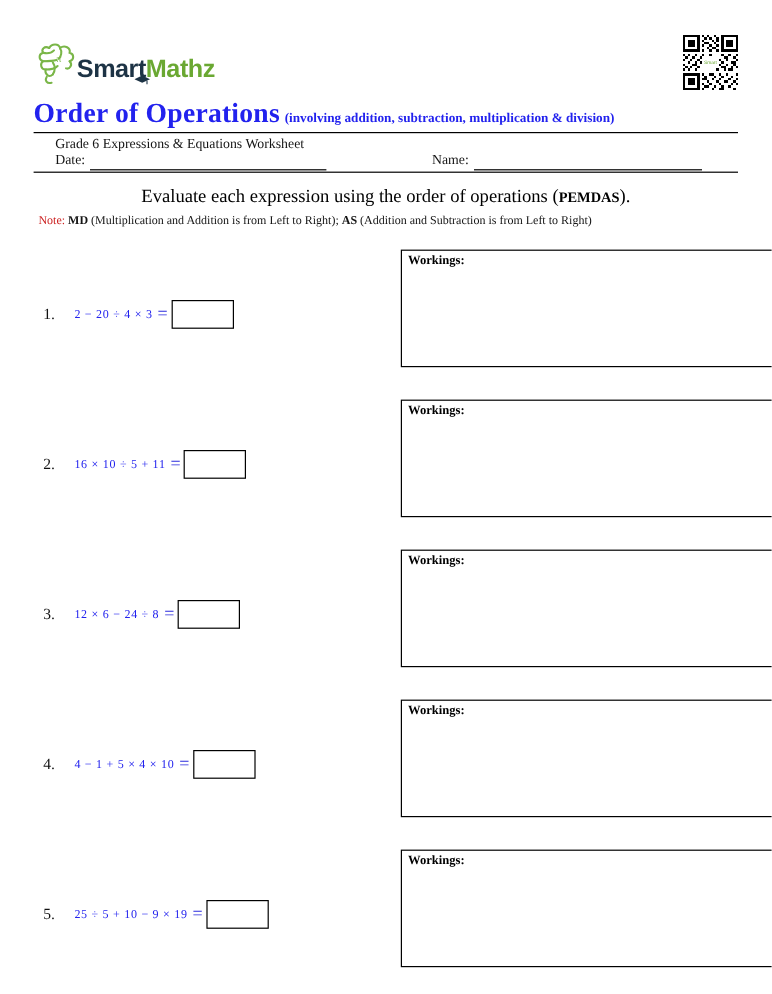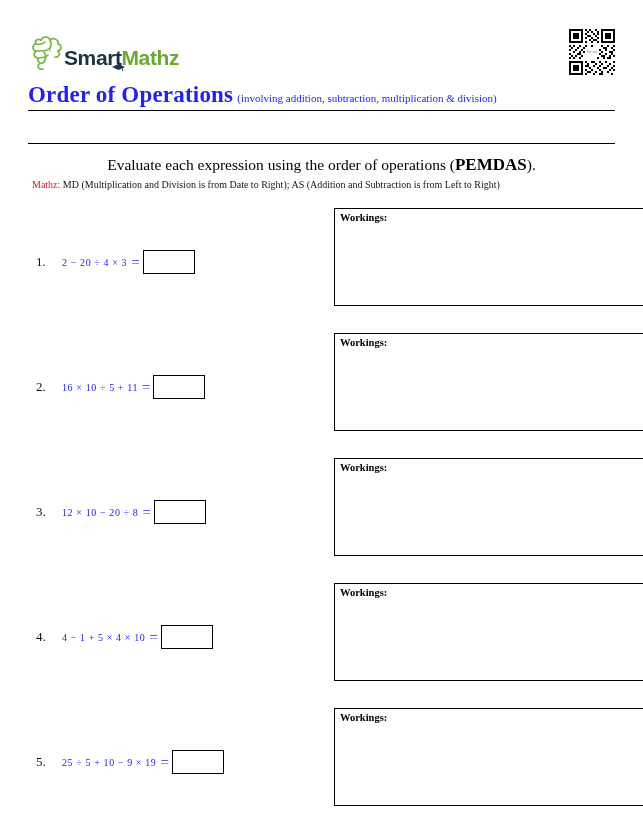--- a/index.html
+++ b/index.html
@@ -81,21 +81,21 @@
   .title-main {
     font-family: "Liberation Serif", "DejaVu Serif", serif;
     font-size: 23px;
     font-weight: bold;
     color: #2222ee;
     letter-spacing: 0.2px;
   }
   .title-sub {
     font-family: "Liberation Serif", "DejaVu Serif", serif;
     font-size: 11px;
-    font-weight: normal;
+    font-weight: bold;
     color: #2222ee;
     padding-left: 4px;
   }
 
   .hr-top {
     position: absolute;
     left: 28px;
     top: 110px;
     width: 587px;
     border-top: 1.4px solid #000;
@@ -160,36 +160,36 @@
     top: 155px;
     width: 643px;
     text-align: center;
   }
   .instr-text {
     font-size: 15.5px;
     color: #000;
   }
   .instr-text .pemdas {
     font-weight: bold;
-    font-size: 17px;
+    font-size: 12px;
   }
 
   .note {
     position: absolute;
     left: 32px;
     top: 179px;
     width: 590px;
     font-size: 10px;
     color: #141414;
     white-space: nowrap;
   }
   .note-label {
     color: #cc2222;
   }
-  .note b { font-weight: normal; }
+  .note b { font-weight: bold; }
 
   
   .problems {
     position: absolute;
     left: 0;
     top: 0;
     width: 643px;
     height: 828px;
   }
   .problem-row {
@@ -398,29 +398,36 @@
       </svg>
     </div>
 
     <div class="title-row">
       <span class="title-main">Order of Operations</span><span class="title-sub">(involving addition, subtraction, multiplication &amp; division)</span>
     </div>
 
     <div class="hr-top"></div>
   </div>
 
+  <div class="meta">
+    <div class="meta-grade">Grade 6 Expressions &amp; Equations Worksheet</div>
+    <div class="meta-date-label">Date:</div>
+    <div class="meta-date-line"></div>
+    <div class="meta-name-label">Name:</div>
+    <div class="meta-name-line"></div>
+  </div>
   <div class="hr-bottom"></div>
 
   <div class="instructions">
     <span class="instr-text"><span>Evaluate each expression using the order of operations (</span><span class="pemdas">PEMDAS</span><span>).</span></span>
   </div>
 
   <div class="note">
-    <span class="note-label">Mathz:</span>
-    <b>MD</b><span> (Multiplication and Division is from Date to Right); </span><b>AS</b><span> (Addition and Subtraction is from Left to Right)</span>
+    <span class="note-label">Note:</span>
+    <b>MD</b><span> (Multiplication and Addition is from Left to Right); </span><b>AS</b><span> (Addition and Subtraction is from Left to Right)</span>
   </div>
 
   <div class="problems" id="problem-list">
       <div class="problem-row" style="top: 208px;">
         <div class="q-line" style="top: 42px;">
           <span class="q-num">1.</span>
           <span class="q-expr">2 − 20 ÷ 4 × 3</span>
           <span class="q-eq">=</span>
           <span class="answer-box"></span>
         </div>
@@ -435,21 +442,21 @@
           <span class="q-eq">=</span>
           <span class="answer-box"></span>
         </div>
         <div class="workings-box" style="top: 0px;">
           <div class="workings-label">Workings:</div>
         </div>
       </div>
       <div class="problem-row" style="top: 458px;">
         <div class="q-line" style="top: 42px;">
           <span class="q-num">3.</span>
-          <span class="q-expr">12 × 10 − 20 ÷ 8</span>
+          <span class="q-expr">12 × 6 − 24 ÷ 8</span>
           <span class="q-eq">=</span>
           <span class="answer-box"></span>
         </div>
         <div class="workings-box" style="top: 0px;">
           <div class="workings-label">Workings:</div>
         </div>
       </div>
       <div class="problem-row" style="top: 583px;">
         <div class="q-line" style="top: 42px;">
           <span class="q-num">4.</span>

